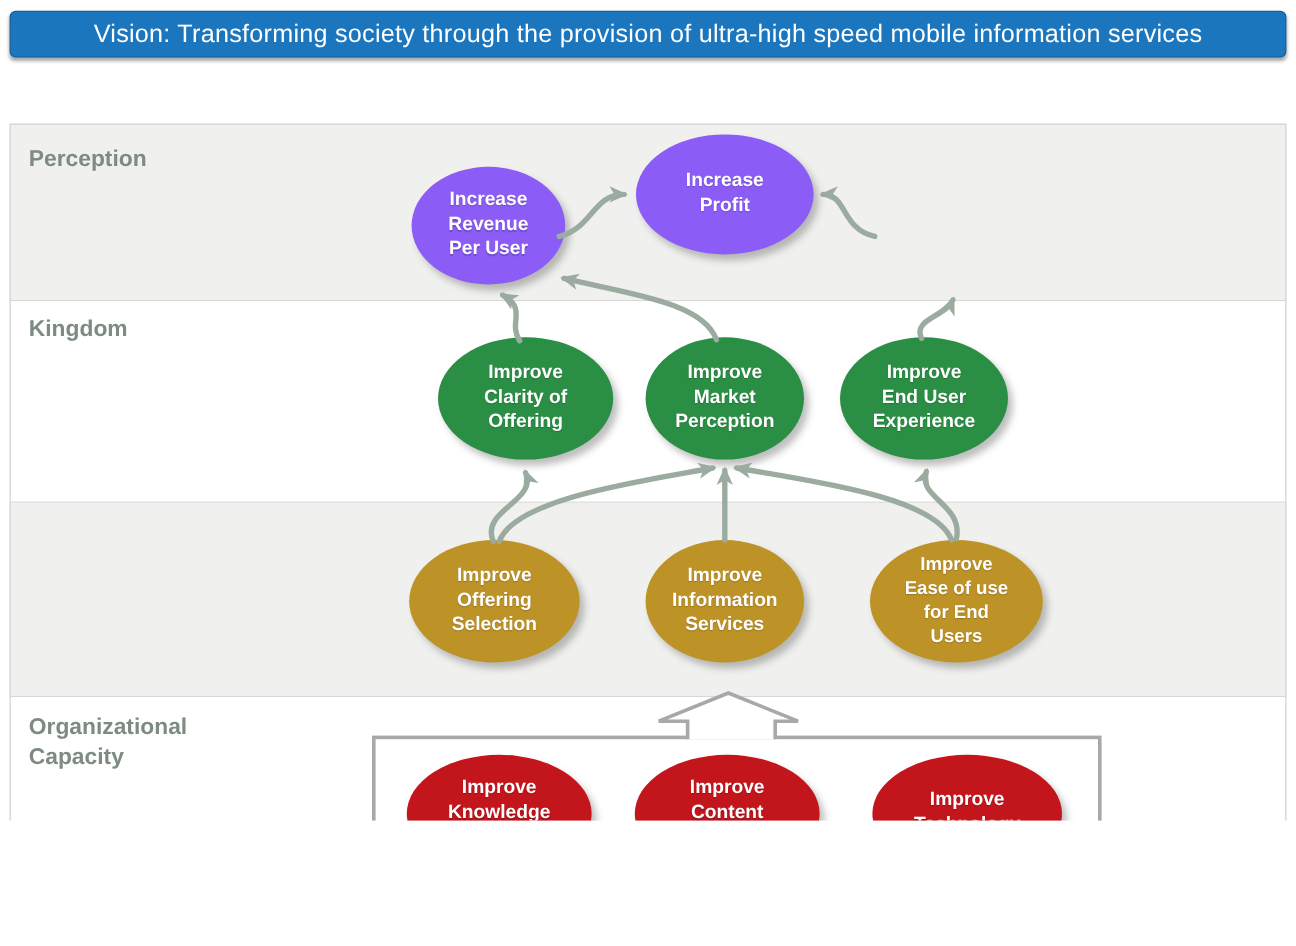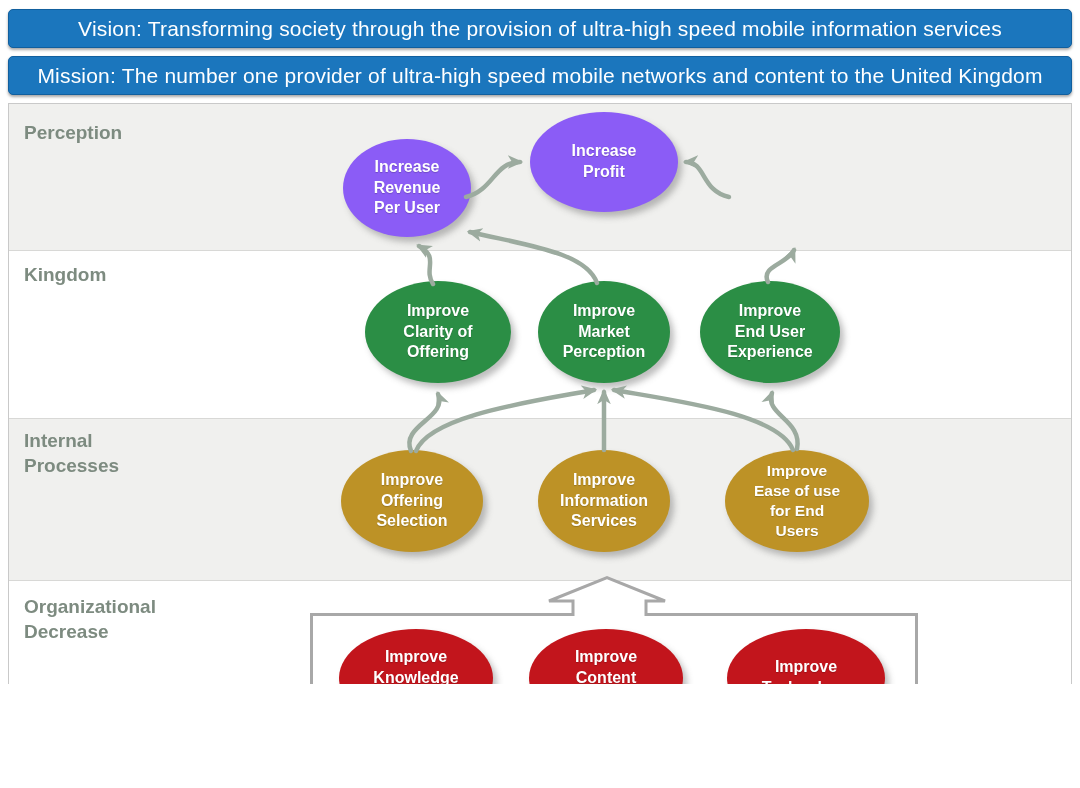--- a/index.html
+++ b/index.html
@@ -70,35 +70,31 @@
   .edge { stroke:#9cab9f; stroke-width:4.5; fill:none; stroke-linecap:round; }
 </style>
 </head>
 <body>
 
 <div class="canvas">
 
   <div class="banner banner-vision">
     <span>Vision: Transforming society through the provision of ultra-high speed mobile information services</span>
   </div>
-  <div class="banner banner-mission">
-    <span>Mission: The number one provider of ultra-high speed mobile networks and content to the United Kingdom</span>
-  </div>
 
   <div class="matrix">
     <div class="band band-financial"></div>
     <div class="band band-customer"></div>
     <div class="band band-internal"></div>
     <div class="band band-capacity"></div>
   </div>
 
   <div class="persp-label lbl-financial">Perception</div>
   <div class="persp-label lbl-customer">Kingdom</div>
-  <div class="persp-label lbl-internal">Internal Processes</div>
-  <div class="persp-label lbl-capacity">Organizational Decrease</div>
+  <div class="persp-label lbl-capacity">Organizational Capacity</div>
 
   <div class="org-box"></div>
 
   <div class="node level-financial n-rpu">Increase
 Revenue
 Per User</div>
   <div class="node level-financial n-pro">Increase
 Profit</div>
 
   <div class="node level-customer n-cla">Improve

